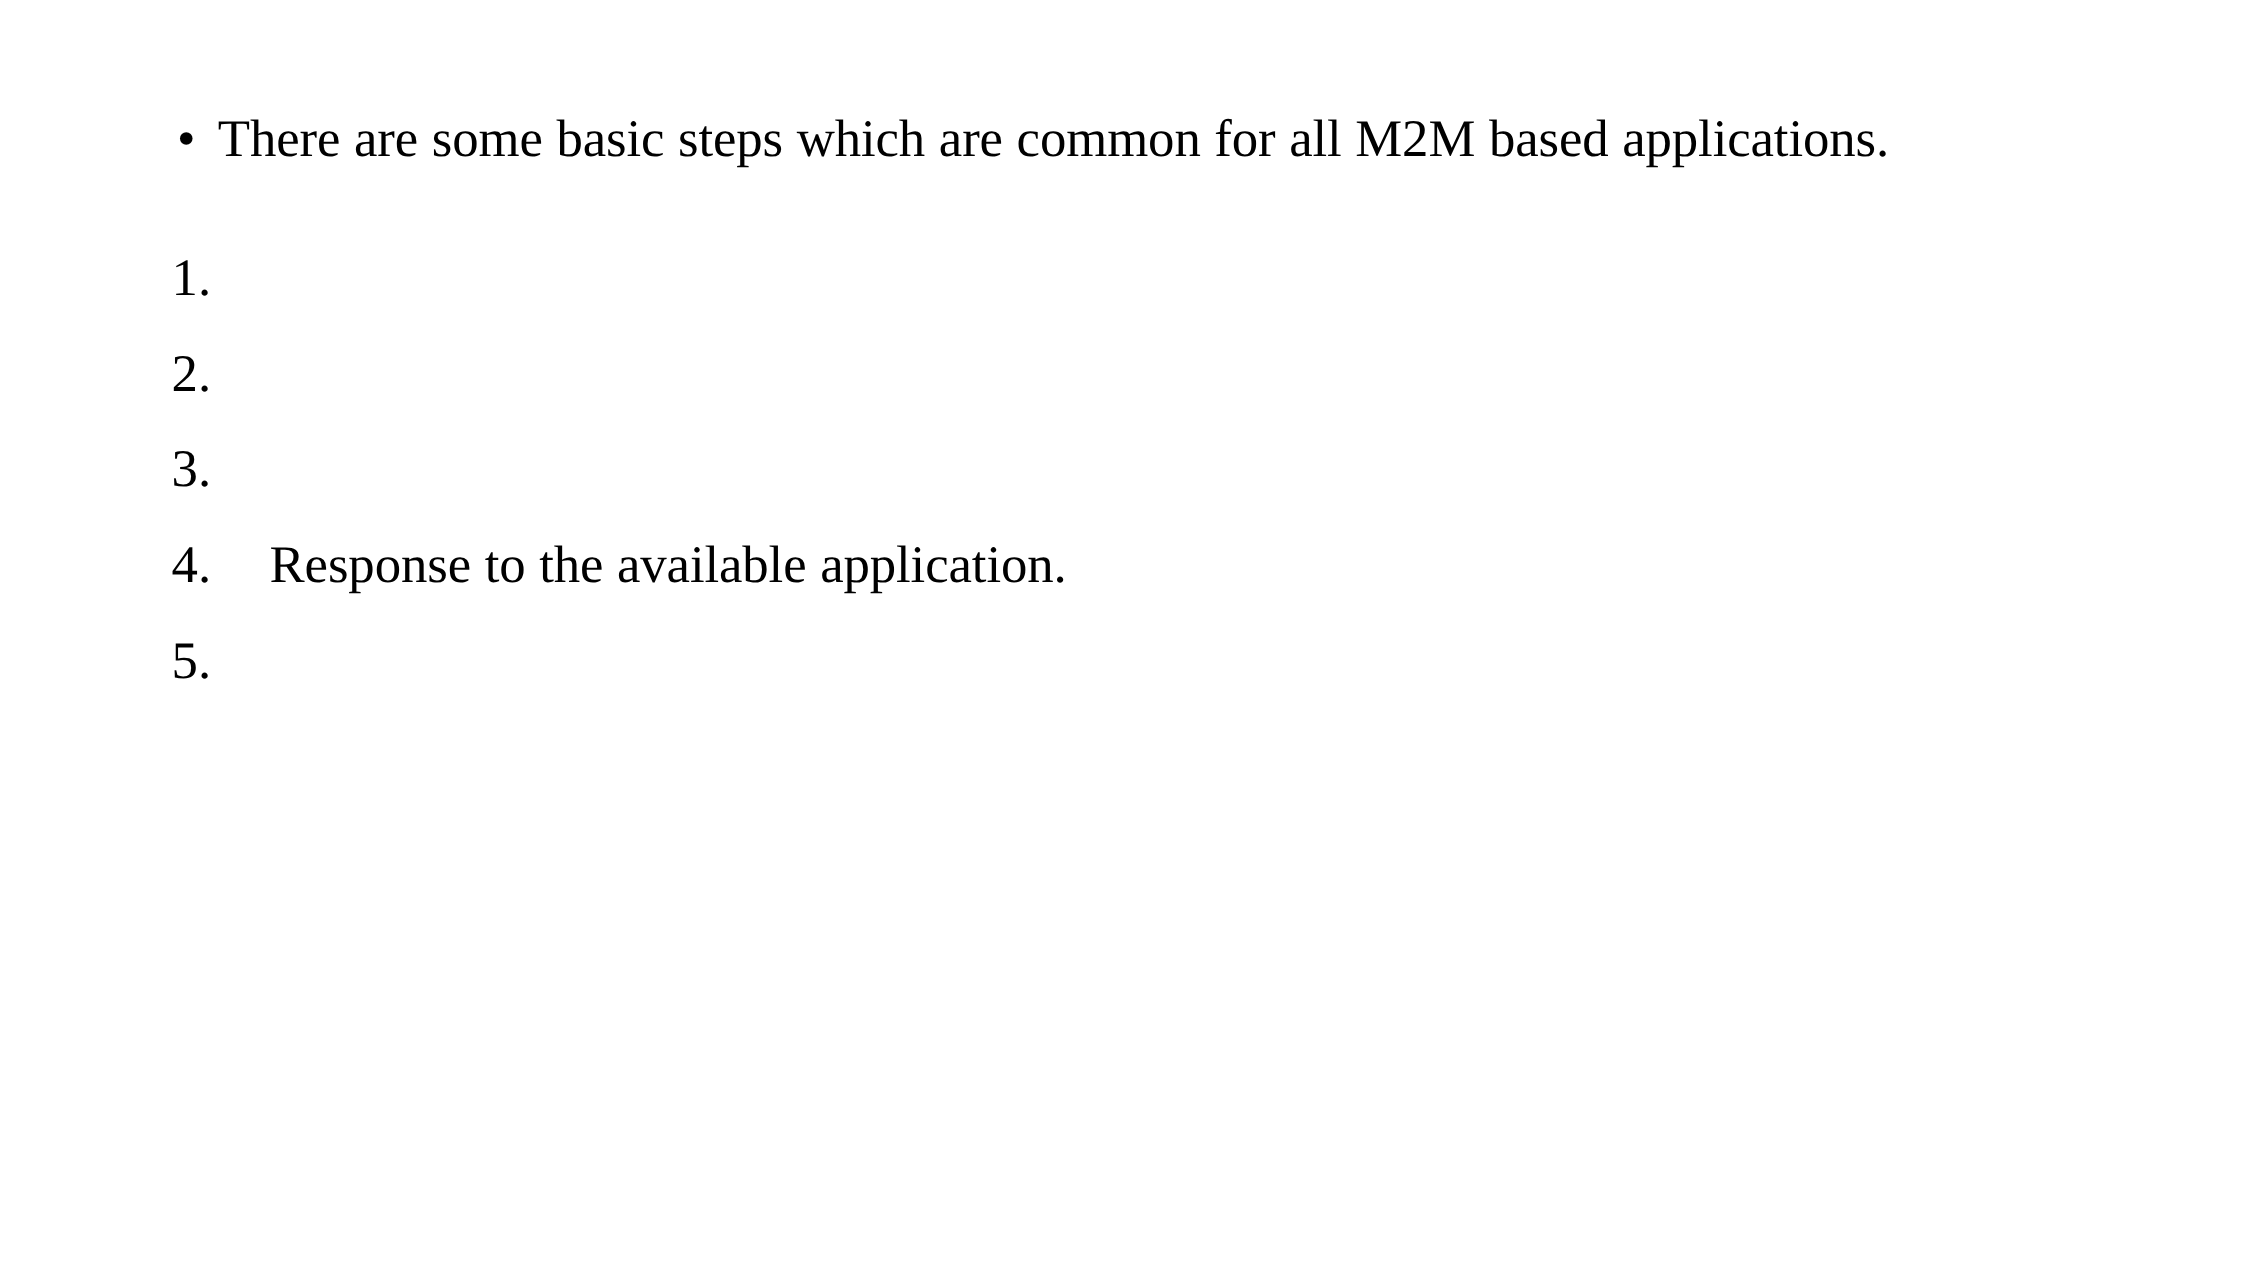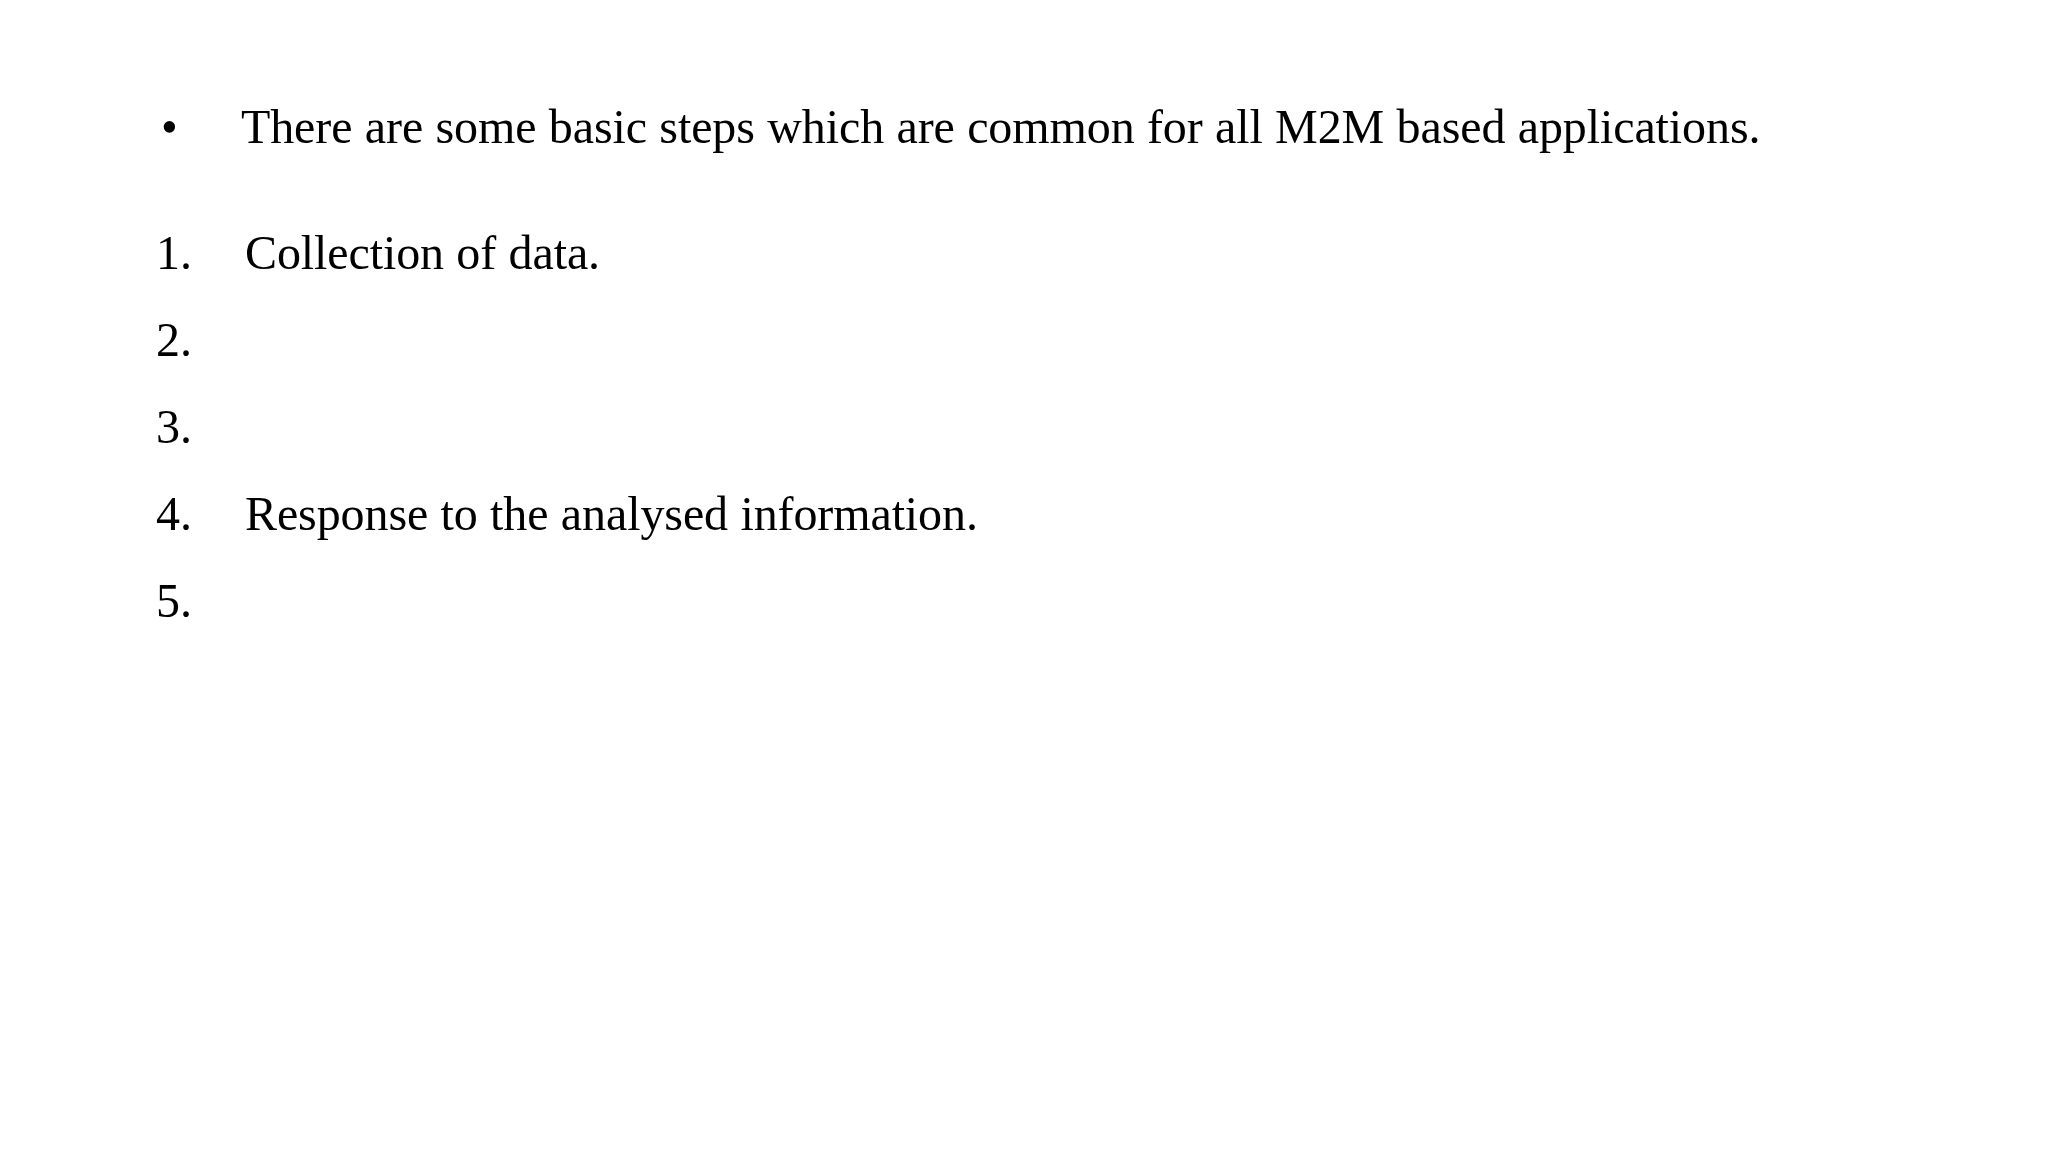--- a/index.html
+++ b/index.html
@@ -48,21 +48,20 @@
   }
   .bullet-glyph {
     position: absolute;
     left: 11px;
     top: 0;
     font-size: 48px;
     line-height: 1.14;
   }
   .bullet-text {
     display: inline;
-    margin-left: 43px;
   }
 
   
   .block-gap {
     height: 74px;
   }
 
   
   .numbered-list {
     list-style: none;
@@ -107,34 +106,33 @@
         <span class="bullet-text">There are some basic steps which are common for all M2M based applications.</span>
       </li>
     </ul>
 
     <div class="block-gap"></div>
 
     <ol class="numbered-list">
 
       <li class="numbered-item">
         <span class="item-number">1.</span>
-        <span class="item-text">Collection of data.</span>
       </li>
 
       <li class="numbered-item">
         <span class="item-number">2.</span>
       </li>
 
       <li class="numbered-item">
         <span class="item-number">3.</span>
       </li>
 
       <li class="numbered-item">
         <span class="item-number">4.</span>
-        <span class="item-text">Response to the analysed information.</span>
+        <span class="item-text">Response to the available application.</span>
       </li>
 
       <li class="numbered-item">
         <span class="item-number">5.</span>
       </li>
 
     </ol>
 
   </div>
 </div>

